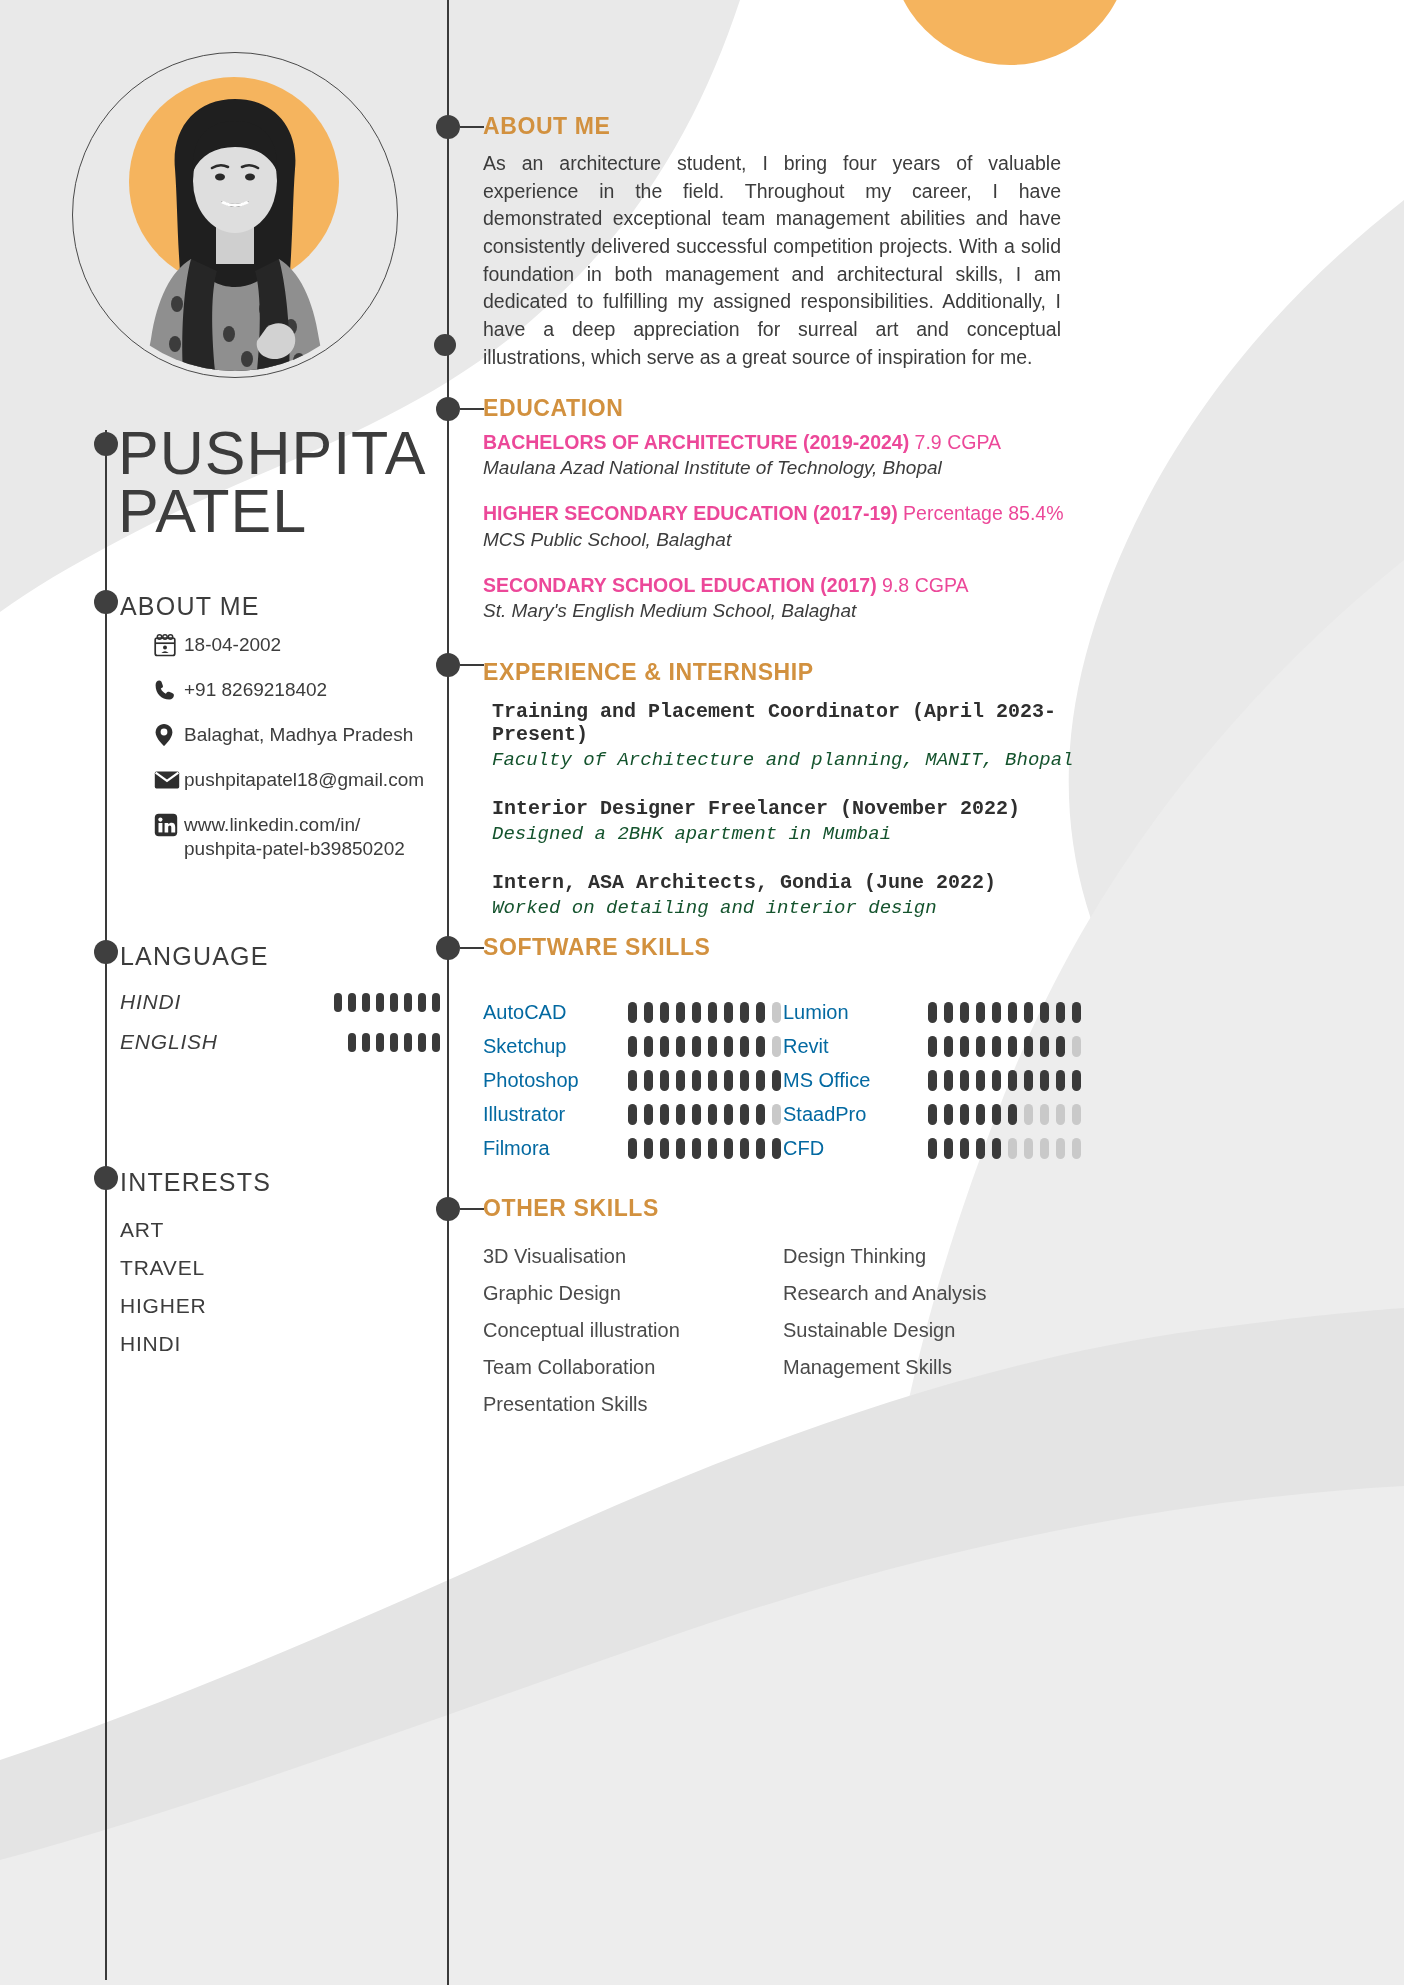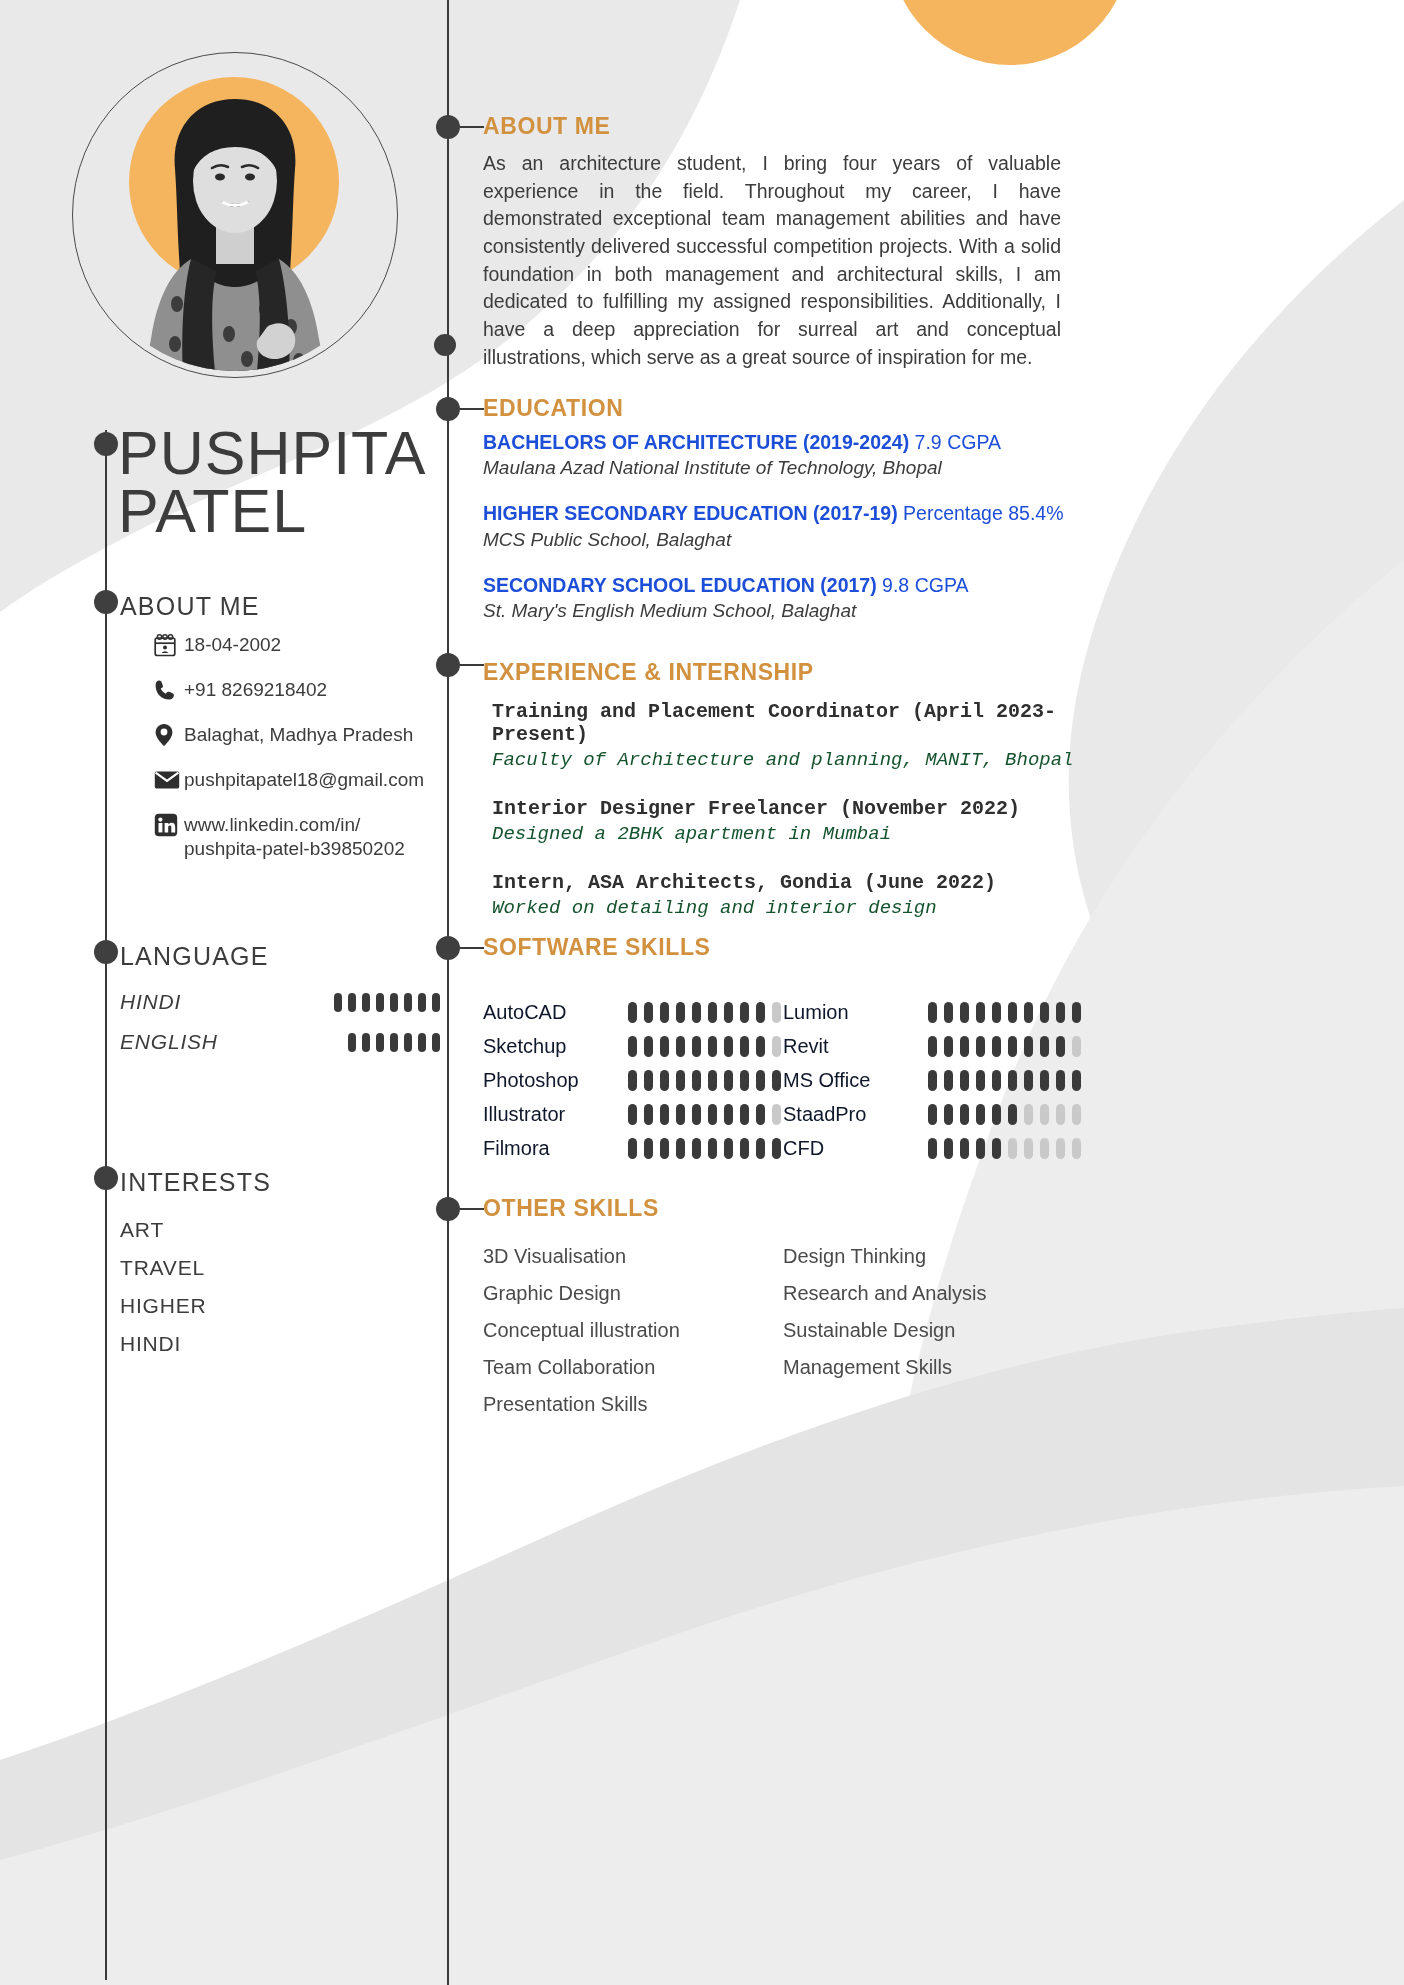--- a/index.html
+++ b/index.html
@@ -94,34 +94,34 @@
     position:absolute;left:483px;font-size:23px;font-weight:700;
     letter-spacing:0.6px;color:#d2913f;z-index:5;
   }
   .about-text{
     position:absolute;left:483px;top:150px;width:578px;z-index:5;
     font-size:19.5px;line-height:1.42;text-align:justify;color:#3c3c3c;
   }
 
   .edu-block{position:absolute;left:483px;top:430px;width:600px;z-index:5;}
   .edu-item{margin-bottom:22px;}
-  .edu-title{font-size:19.5px;color:#1d4ed8;line-height:1.3;}
+  .edu-title{font-size:19.5px;color:#ec4899;line-height:1.3;}
   .edu-title b{font-weight:700;}
   .edu-sub{font-size:19px;font-style:italic;color:#3c3c3c;margin-top:2px;}
 
   .exp-block{position:absolute;left:492px;top:700px;width:600px;z-index:5;font-family:Liberation Mono, monospace;}
   .exp-item{margin-bottom:26px;}
   .exp-title{font-size:20px;font-weight:700;color:#2f2f2f;}
   .exp-sub{font-size:19px;font-style:italic;color:#14532d;margin-top:3px;}
 
   .skills-grid{position:absolute;left:483px;top:995px;width:600px;z-index:5;}
   .sk-cols{display:flex;}
   .sk-col{width:300px;}
   .sk-row{display:flex;align-items:center;height:34px;}
-  .sk-name{width:145px;font-size:20px;color:#0f172a;}
+  .sk-name{width:145px;font-size:20px;color:#0369a1;}
   .sk-dots{display:flex;gap:7px;}
   .sk-dots .d{width:9px;height:21px;border-radius:4.5px;}
 
   .other-block{position:absolute;left:483px;top:1245px;width:600px;z-index:5;}
   .ot-cols{display:flex;}
   .ot-col{width:320px;}
   .ot-item{font-size:20px;color:#4a4a4a;margin-bottom:14px;}
 </style>
 </head>
 <body>

